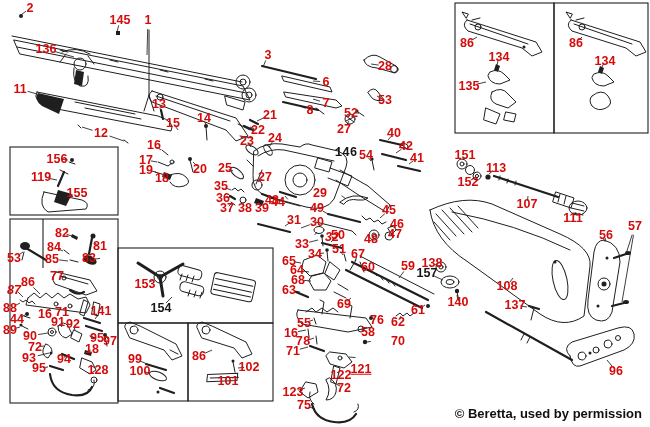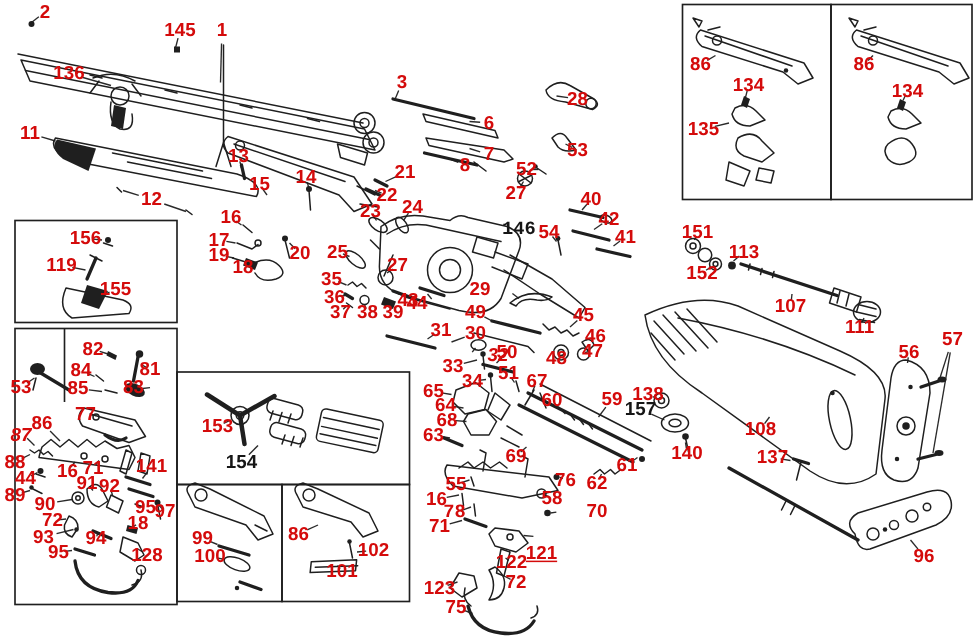--- a/index.html
+++ b/index.html
@@ -615,13 +615,14 @@
       <span class="lbl" style="left: 98px; top: 370px;">128</span>
       <span class="lbl" style="left: 145px; top: 284px;">153</span>
       <span class="lbl blk" style="left: 161px; top: 308px;">154</span>
       <span class="lbl" style="left: 135px; top: 359px;">99</span>
       <span class="lbl" style="left: 140px; top: 371px;">100</span>
       <span class="lbl" style="left: 199px; top: 356px;">86</span>
       <span class="lbl" style="left: 249px; top: 367px;">102</span>
       <span class="lbl" style="left: 228px; top: 381px;">101</span>
     </div>
 
+  <div class="copyright">© Beretta, used by permission</div>
 </div>
 
 </body></html>

